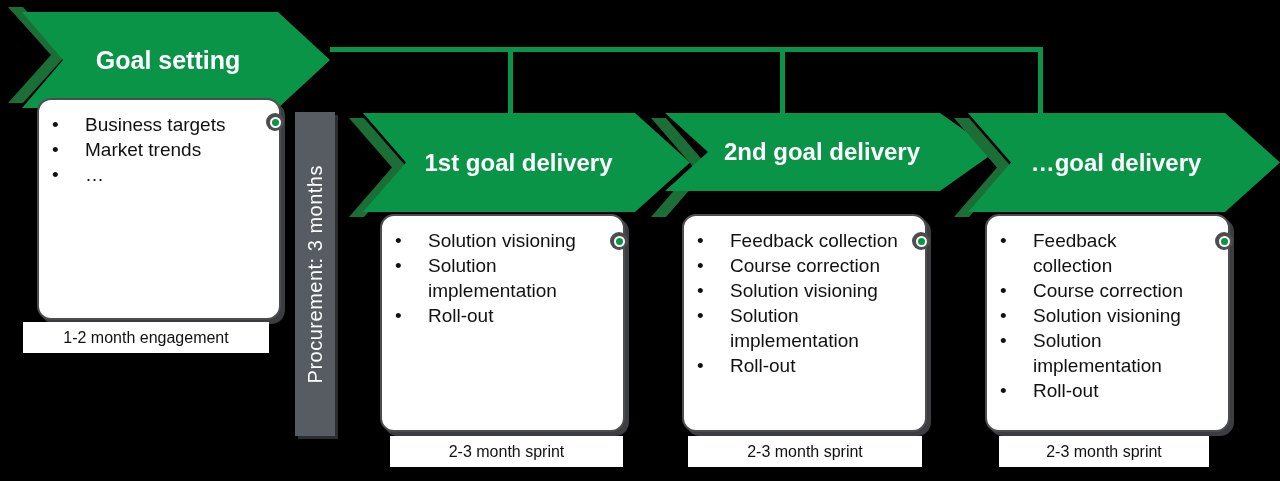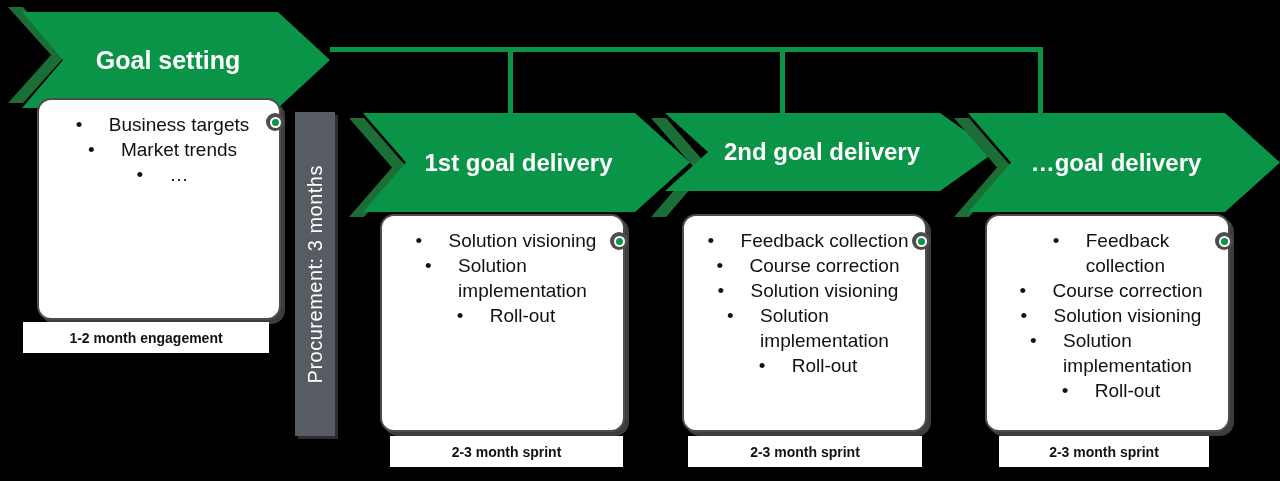--- a/index.html
+++ b/index.html
@@ -18,33 +18,33 @@
   .band{background:var(--green-dark);width:58px;
         clip-path:polygon(0 0, 15px 0, 58px 50%, 15px 100%, 0 100%, 43px 50%);}
 
   
   .line{background:var(--green);}
 
   
   .card{background:#fff;border:2.5px solid var(--card-border);border-radius:14px;
         box-sizing:border-box;box-shadow:4px 4px 0 rgba(108,112,116,0.55);}
   .bullets{list-style:none;margin:0;padding:12px 6px 0 13px;}
-  .bullets li{display:flex;font-size:19px;line-height:25px;color:#111;justify-content:center;}
+  .bullets li{display:flex;font-size:19px;line-height:25px;color:#111;}
   .bullets li::before{content:"\2022";flex:0 0 33px;width:33px;}
   .bullets .t{white-space:pre-line;}
 
   
   .dot{position:absolute;width:18px;height:18px;border-radius:50%;background:var(--card-border);
        display:flex;align-items:center;justify-content:center;}
   .dot .ring{width:11px;height:11px;border-radius:50%;background:#fff;
        display:flex;align-items:center;justify-content:center;}
   .dot .core{width:7px;height:7px;border-radius:50%;background:var(--green);}
 
   
-  .flabel{background:#fff;color:#111;font-weight:bold;font-size:14px;
+  .flabel{background:#fff;color:#111;font-weight:normal;font-size:16px;
           display:flex;align-items:center;justify-content:center;box-sizing:border-box;}
 
   
   .procbar{background:var(--bar-gray);color:#fff;display:flex;align-items:center;justify-content:center;
            box-shadow:3px 3px 0 rgba(108,112,116,0.4);}
   .procbar span{writing-mode:vertical-rl;transform:rotate(180deg);font-size:20px;letter-spacing:.5px;}
 </style>
 </head>
 <body>
 

